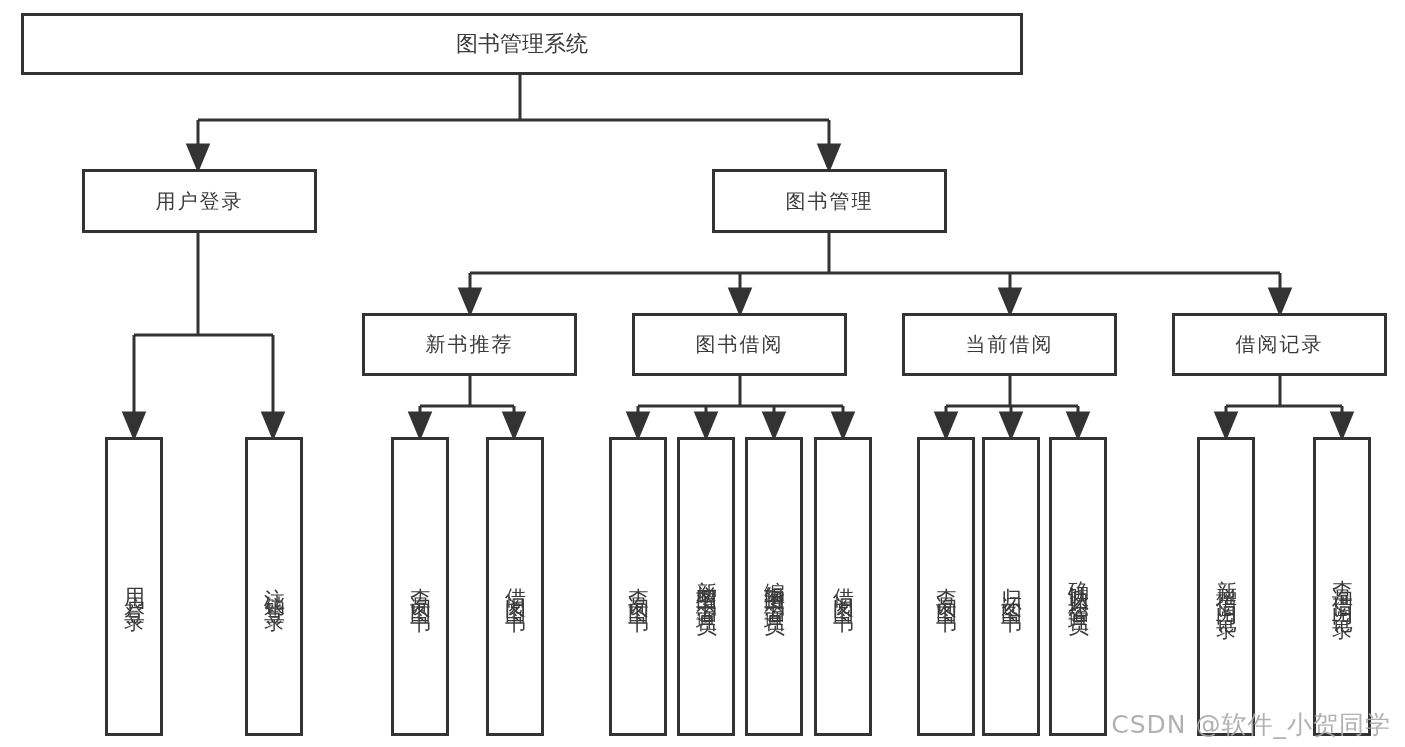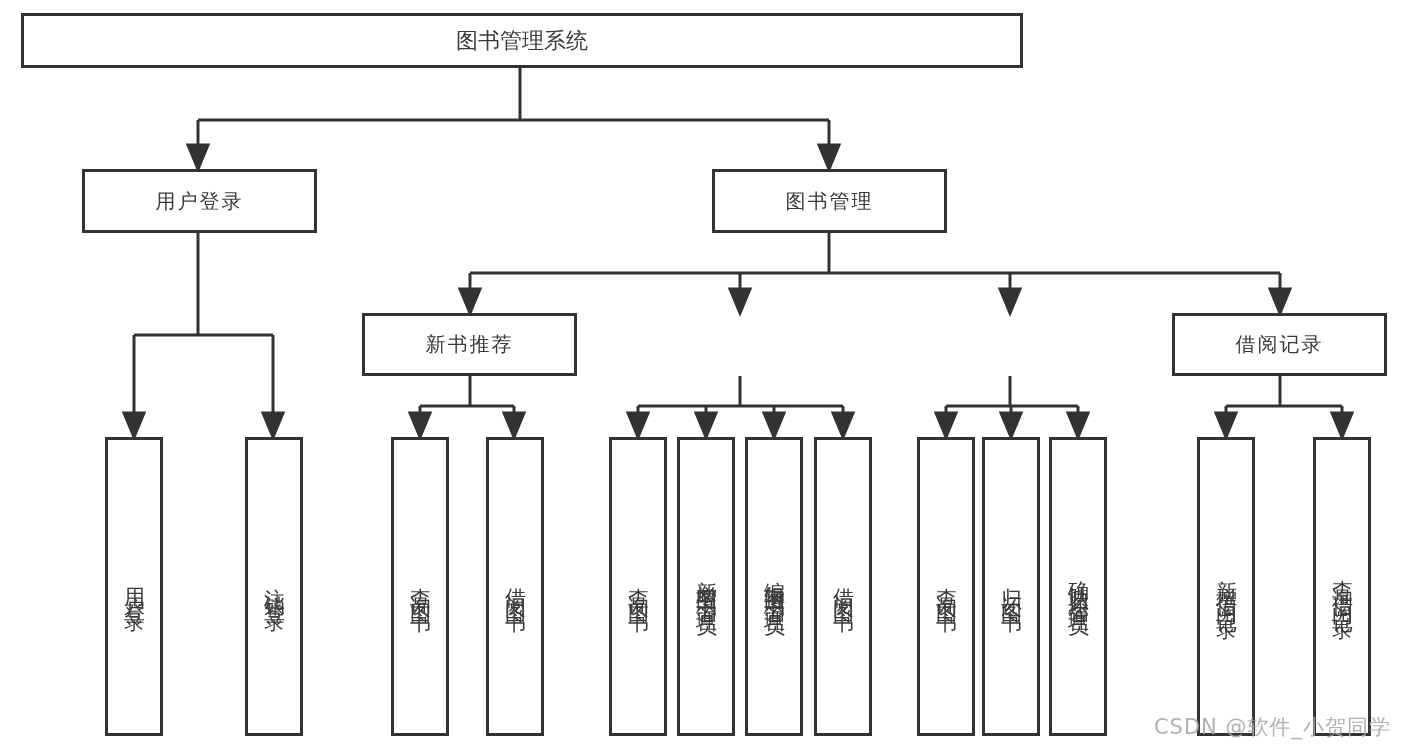--- a/index.html
+++ b/index.html
@@ -31,21 +31,21 @@
     justify-content: center;
     z-index: 1;
     text-align: center;
   }
   .node-h {
     font-size: 20px;
     letter-spacing: 2px;
   }
   .node-root {
     left: 21px; top: 13px;
-    width: 1002px; height: 55px;
+    width: 1002px; height: 62px;
     font-size: 22px;
   }
   .node-l2 {
     width: 235px; height: 64px; top: 169px;
   }
   .node-l3 {
     width: 215px; height: 63px; top: 313px;
   }
   .leaf {
     width: 58px; height: 299px; top: 437px;
@@ -58,21 +58,21 @@
     line-height: 1;
     white-space: nowrap;
   }
   .vtext.long {
     letter-spacing: 5px;
   }
   #watermark {
     position: absolute;
     right: 14px;
     bottom: 6px;
-    font-size: 21px;
+    font-size: 25px;
     color: rgba(168, 168, 168, 0.9);
     letter-spacing: 1px;
     z-index: 5;
     pointer-events: none;
   }
 </style>
 </head>
 <body>
 
 <div id="stage">
@@ -147,20 +147,26 @@
   <div class="node node-l2 node-h" style="left:82px">
     <span>用户登录</span>
   </div>
   <div class="node node-l3 node-h" style="left:362px">
     <span>新书推荐</span>
   </div>
 
   <div class="node node-l2 node-h" style="left:712px">
     <span>图书管理</span>
   </div>
+  <div class="node node-l3 node-h" style="left:632px">
+    <span>图书借阅</span>
+  </div>
+  <div class="node node-l3 node-h" style="left:902px">
+    <span>当前借阅</span>
+  </div>
   <div class="node node-l3 node-h" style="left:1172px">
     <span>借阅记录</span>
   </div>
 
   <div class="node leaf" style="left:105px">
     <span class="vtext">用户登录</span>
   </div>
   <div class="node leaf" style="left:245px">
     <span class="vtext">注销登录</span>
   </div>

